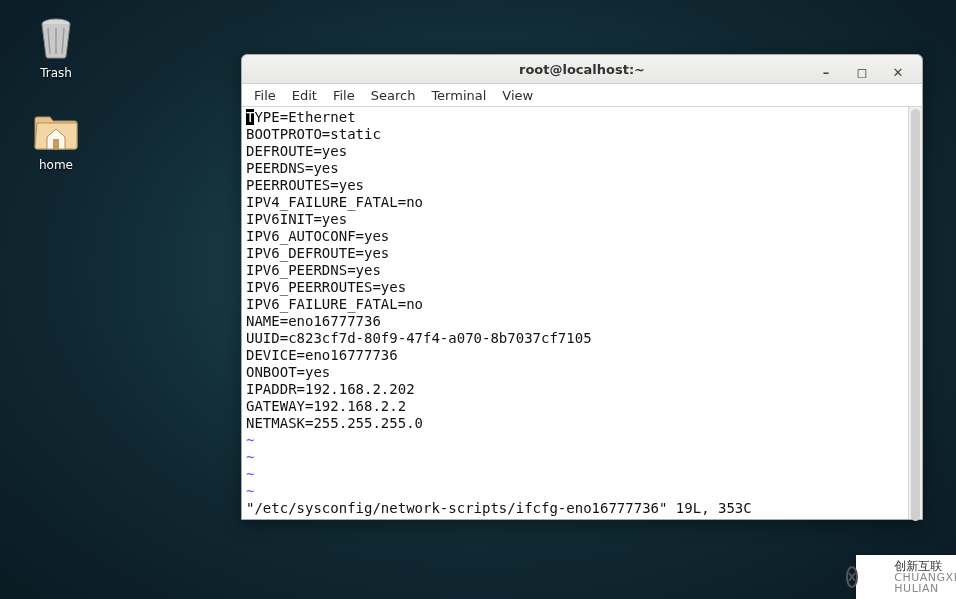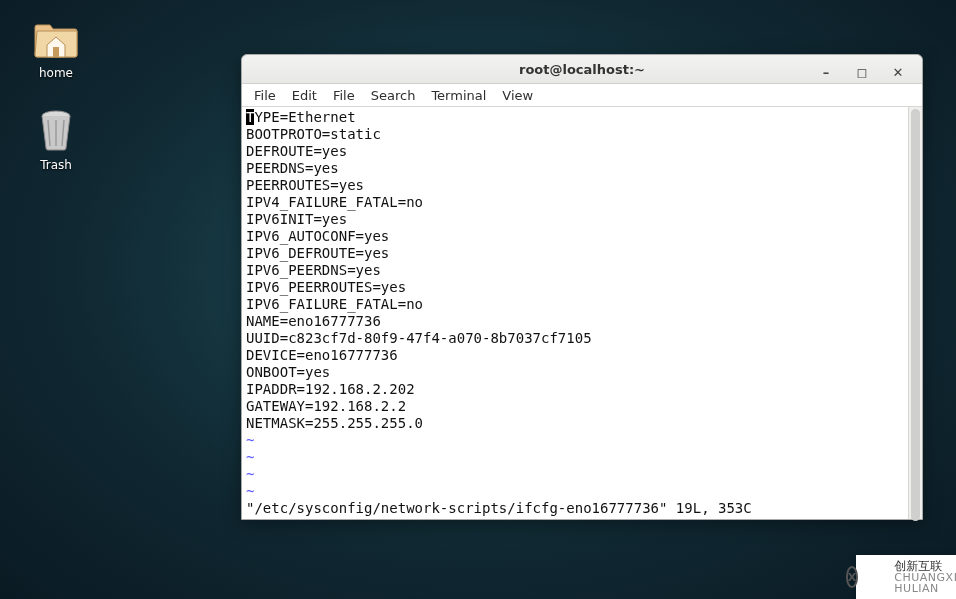--- a/index.html
+++ b/index.html
@@ -52,41 +52,41 @@
   .wm .txt .small { font-size:11px; color:#888; letter-spacing:0.5px; }
 </style>
 </head>
 <body>
 
 <div class="desktop">
 
   <div class="desktop-icons">
     <div class="di">
       <div class="ic">
-        <svg width="46" height="42" viewBox="0 0 46 42">
-          <path d="M2 10 L2 38 Q2 40 4 40 L42 40 Q44 40 44 38 L44 14 Q44 12 42 12 L20 12 L17 8 L4 8 Q2 8 2 10 Z" fill="#e8c28a" stroke="#b98f56" stroke-width="1"></path>
-          <path d="M4 14 L44 14 L44 38 Q44 40 42 40 L4 40 Q2 40 2 38 Z" fill="#f2d7a6" stroke="#b98f56" stroke-width="1"></path>
-          <path d="M14 40 L14 28 L23 20 L32 28 L32 40 Z" fill="#fff8ec" stroke="#b98f56" stroke-width="1"></path>
-          <rect x="20" y="30" width="6" height="10" fill="#c79b5c"></rect>
-        </svg>
-      </div>
-      <div class="label">home</div>
-    </div>
-
-    <div class="di">
-      <div class="ic">
         <svg width="40" height="44" viewBox="0 0 40 44">
           <ellipse cx="20" cy="8" rx="14" ry="5" fill="#d9d9d9" stroke="#888" stroke-width="1"></ellipse>
           <path d="M6 8 L10 40 Q10 42 12 42 L28 42 Q30 42 30 40 L34 8" fill="#c9c9c9" stroke="#888" stroke-width="1"></path>
           <line x1="12" y1="12" x2="14" y2="38" stroke="#9a9a9a" stroke-width="1.5"></line>
           <line x1="20" y1="12" x2="20" y2="38" stroke="#9a9a9a" stroke-width="1.5"></line>
           <line x1="28" y1="12" x2="26" y2="38" stroke="#9a9a9a" stroke-width="1.5"></line>
         </svg>
       </div>
       <div class="label">Trash</div>
+    </div>
+
+    <div class="di">
+      <div class="ic">
+        <svg width="46" height="42" viewBox="0 0 46 42">
+          <path d="M2 10 L2 38 Q2 40 4 40 L42 40 Q44 40 44 38 L44 14 Q44 12 42 12 L20 12 L17 8 L4 8 Q2 8 2 10 Z" fill="#e8c28a" stroke="#b98f56" stroke-width="1"></path>
+          <path d="M4 14 L44 14 L44 38 Q44 40 42 40 L4 40 Q2 40 2 38 Z" fill="#f2d7a6" stroke="#b98f56" stroke-width="1"></path>
+          <path d="M14 40 L14 28 L23 20 L32 28 L32 40 Z" fill="#fff8ec" stroke="#b98f56" stroke-width="1"></path>
+          <rect x="20" y="30" width="6" height="10" fill="#c79b5c"></rect>
+        </svg>
+      </div>
+      <div class="label">home</div>
     </div>
   </div>
 
   <div class="win">
     <div class="titlebar">
       <span>root@localhost:~</span>
       <div class="winctl">
         <div class="wb">
             <span>–</span>
           </div>

